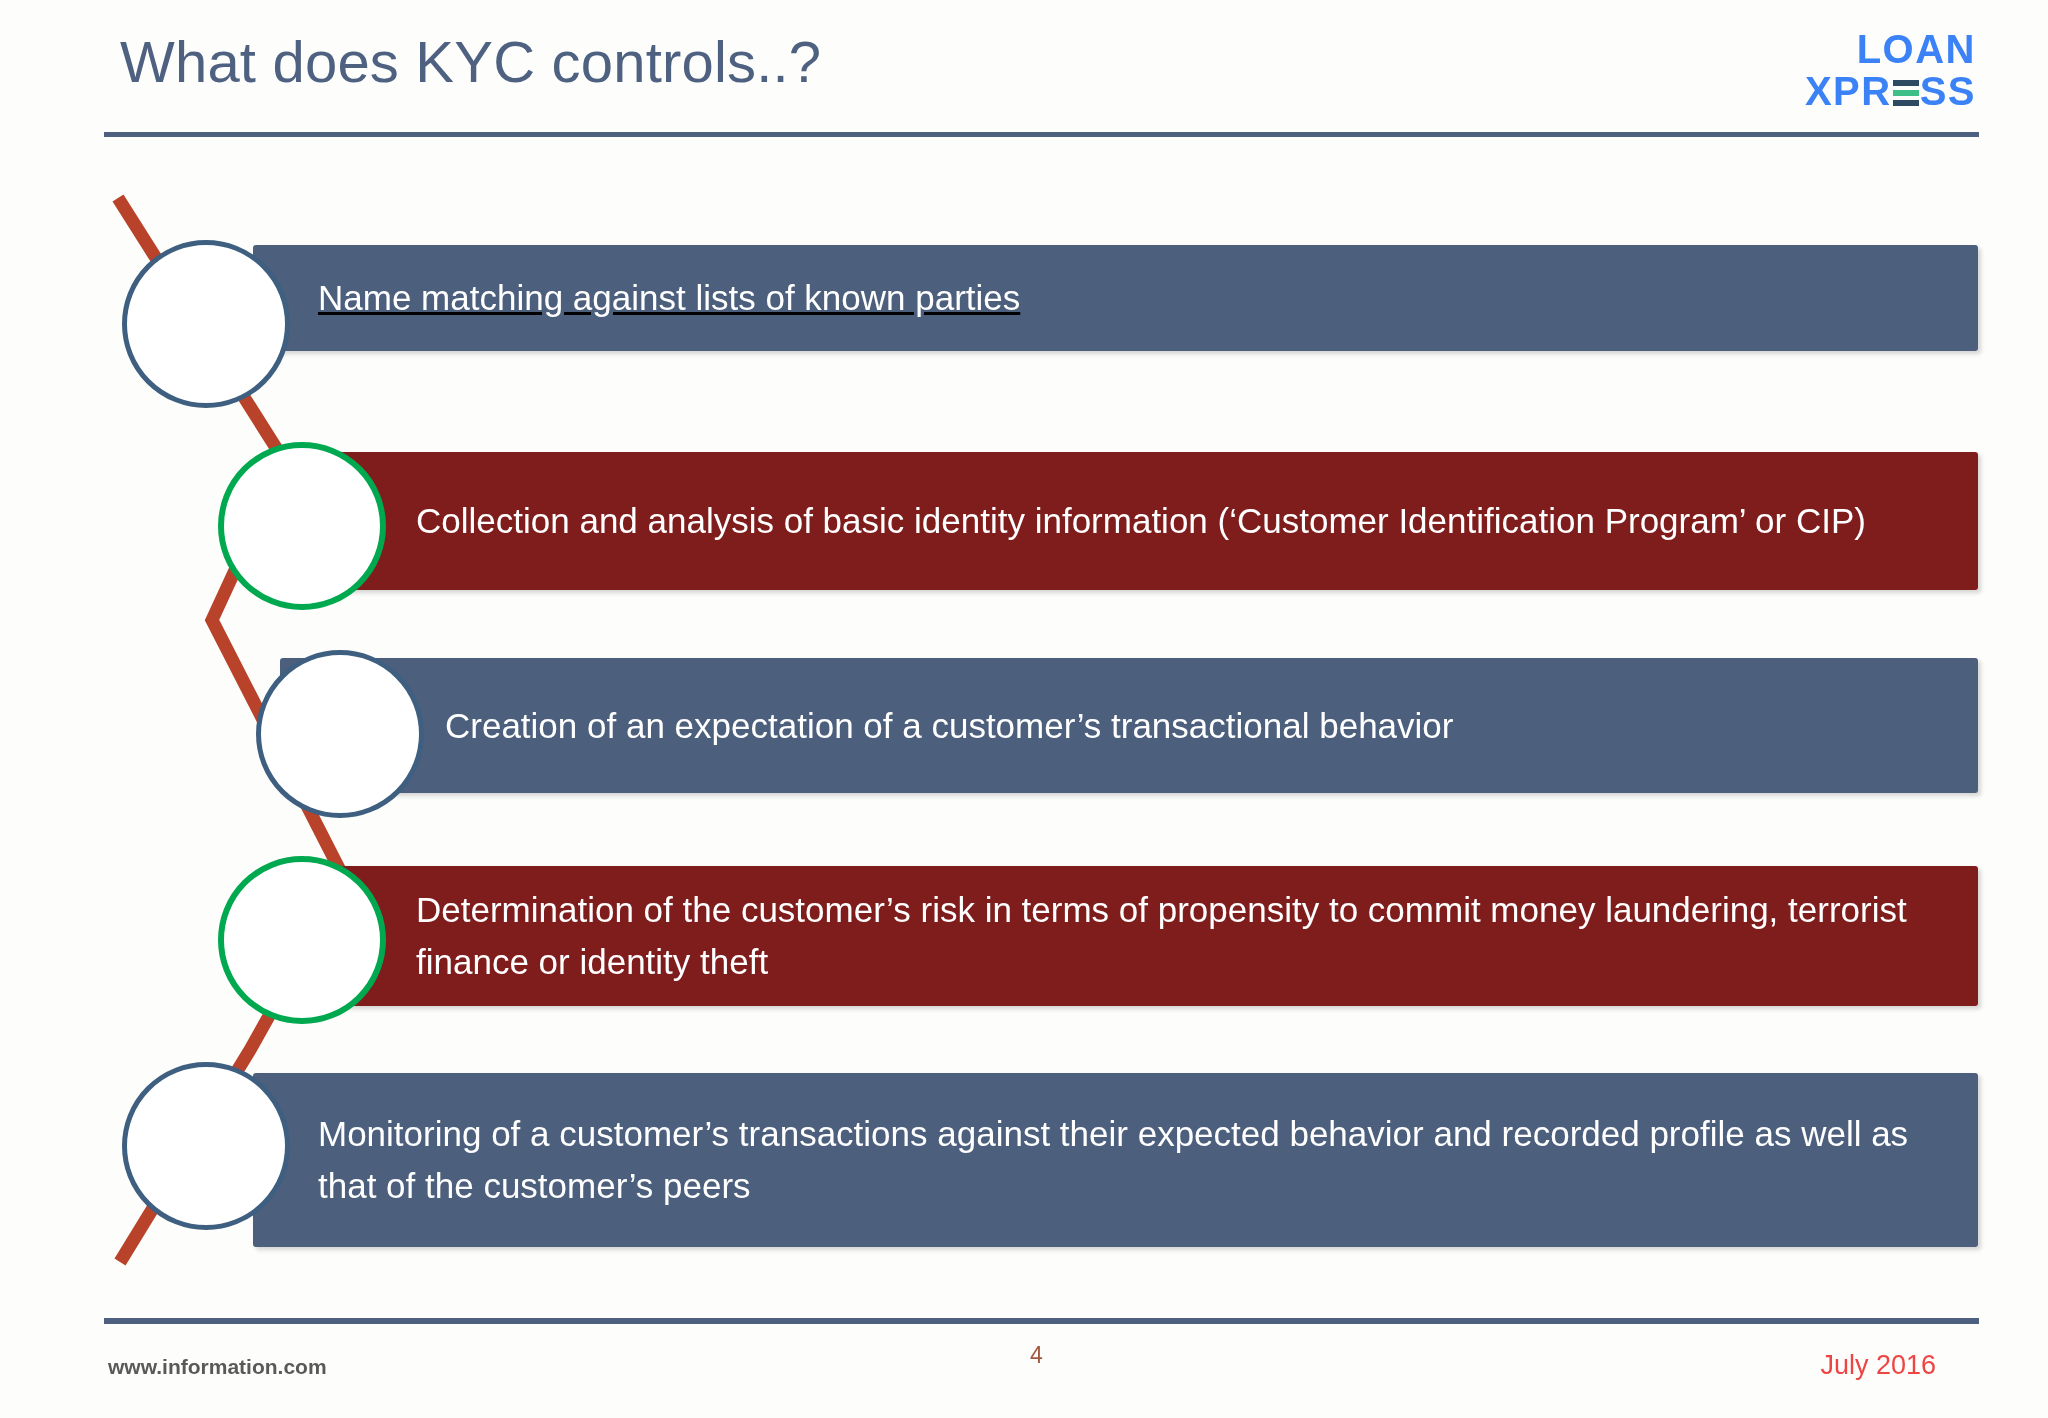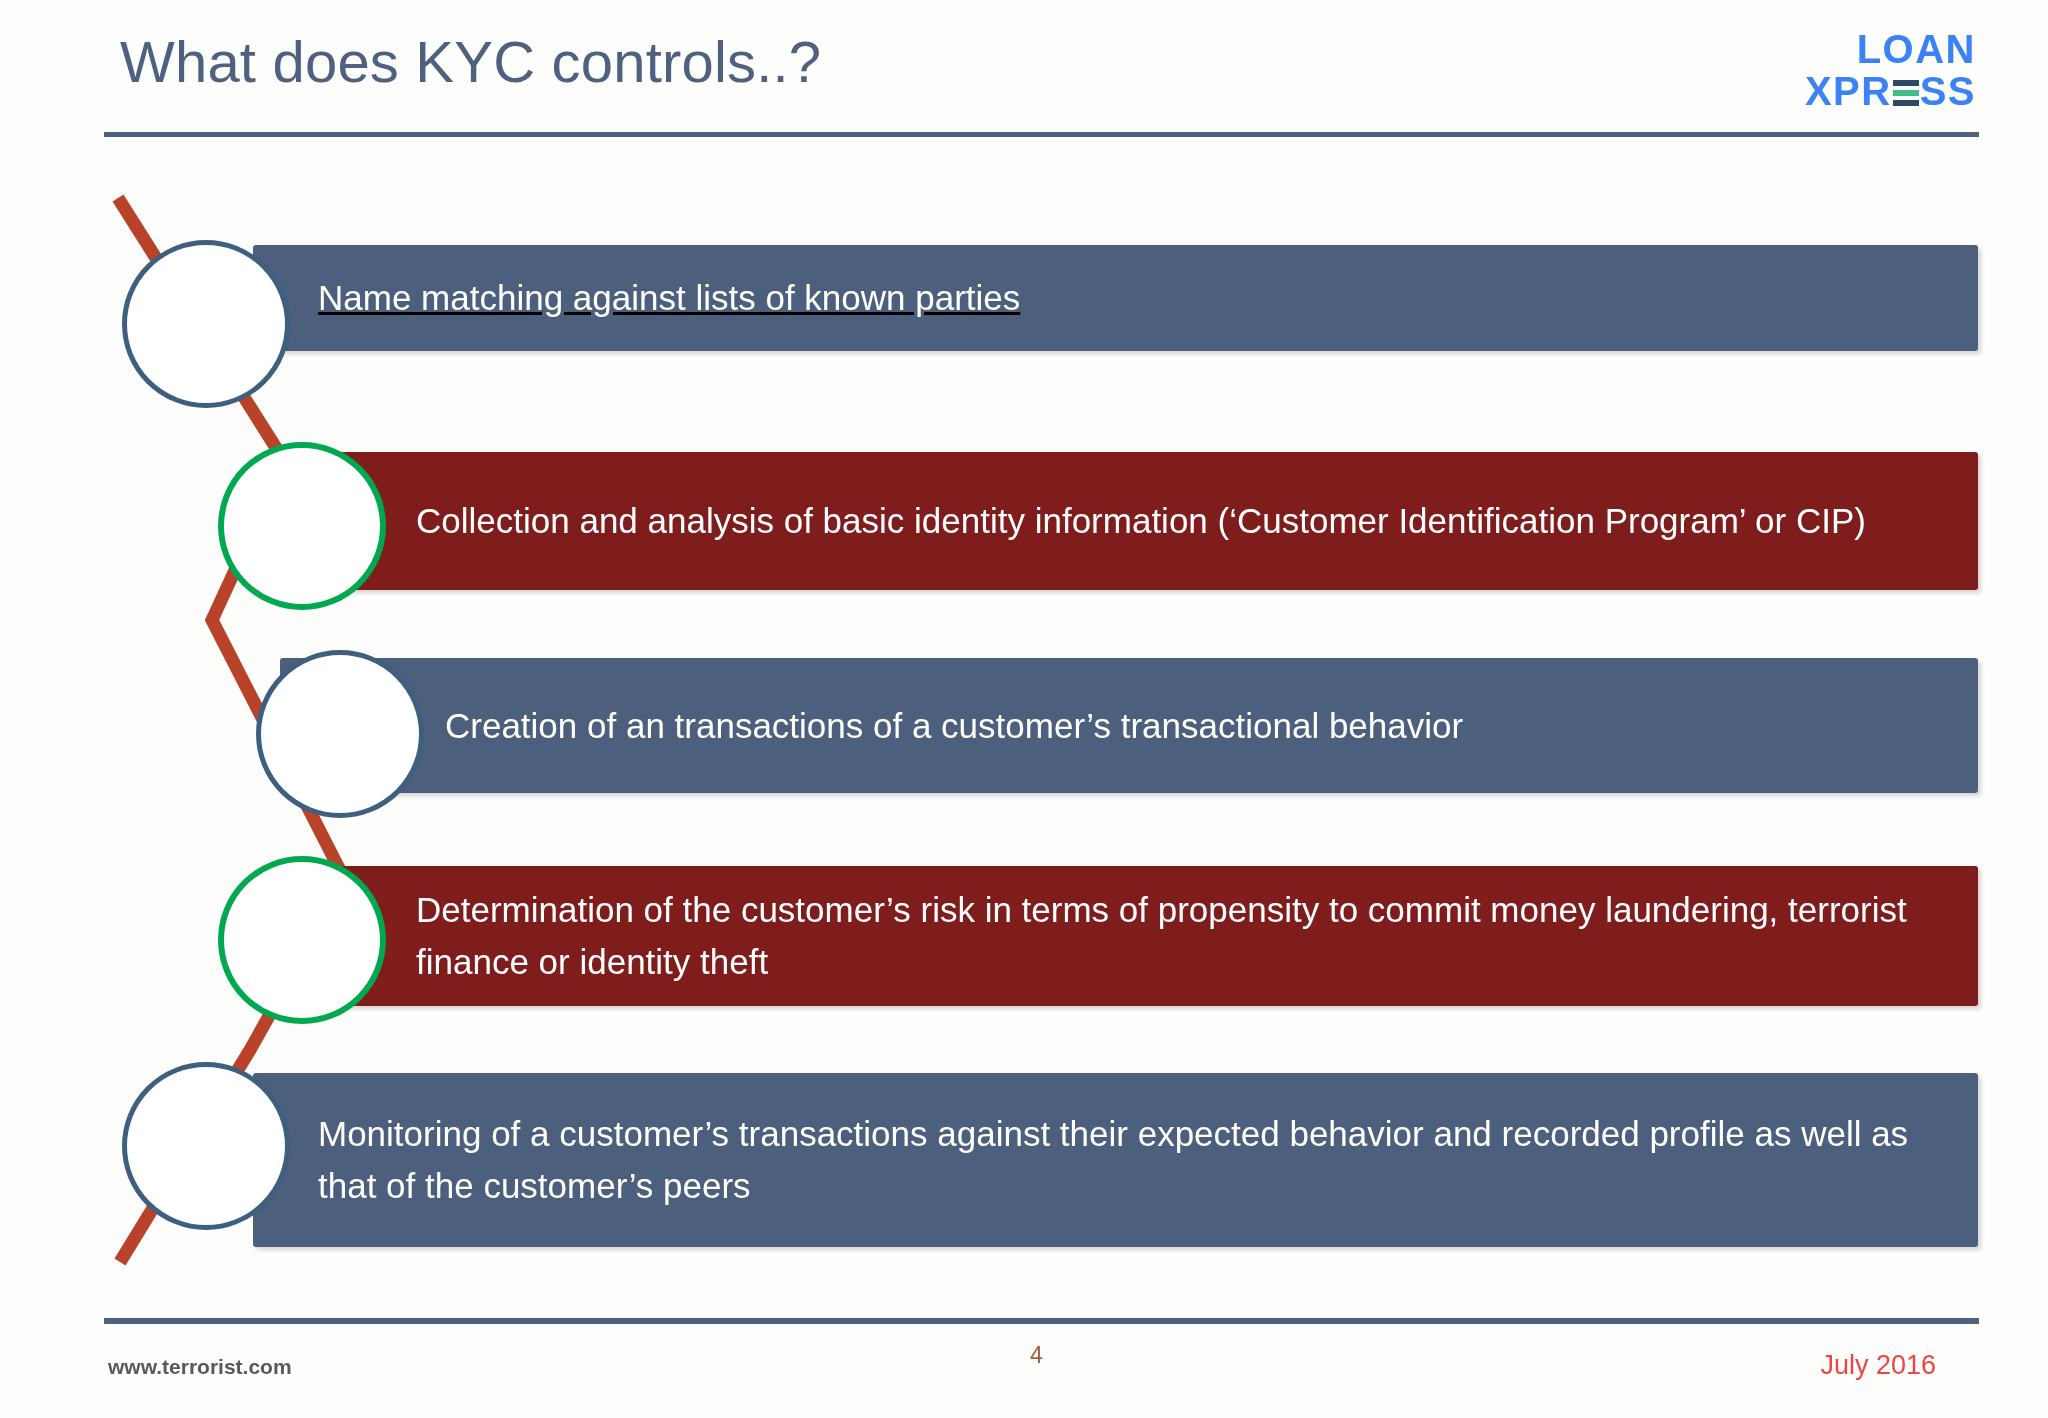--- a/index.html
+++ b/index.html
@@ -174,38 +174,38 @@
 
 <div class="step">
   <div class="step-bar green" style="left:328px; top:452px; width:1650px; height:138px;">
     <span class="step-text" style="padding-left:88px;">Collection and analysis of basic identity information (‘Customer Identification Program’ or CIP)</span>
   </div>
   <div class="step-circle green" style="left:218px; top:442px; width:168px; height:168px;"></div>
 </div>
 
 <div class="step">
   <div class="step-bar blue" style="left:280px; top:658px; width:1698px; height:135px;">
-    <span class="step-text" style="padding-left:165px;">Creation of an transactions of a customer’s transactional behavior</span>
+    <span class="step-text" style="padding-left:165px;">Creation of an expectation of a customer’s transactional behavior</span>
   </div>
   <div class="step-circle blue" style="left:256px; top:650px; width:168px; height:168px;"></div>
 </div>
 
 <div class="step">
   <div class="step-bar green" style="left:328px; top:866px; width:1650px; height:140px;">
     <span class="step-text" style="padding-left:88px;">Determination of the customer’s risk in terms of propensity to commit money laundering, terrorist finance or identity theft</span>
   </div>
   <div class="step-circle green" style="left:218px; top:856px; width:168px; height:168px;"></div>
 </div>
 
 <div class="step">
   <div class="step-bar blue" style="left:253px; top:1073px; width:1725px; height:174px;">
     <span class="step-text" style="padding-left:65px;">Monitoring of a customer’s transactions against their expected behavior and recorded profile as well as that of the customer’s peers</span>
   </div>
   <div class="step-circle blue" style="left:122px; top:1062px; width:168px; height:168px;"></div>
 </div>
 
 <div id="footer-divider"></div>
 
-<div id="footer-url">www.terrorist.com</div>
+<div id="footer-url">www.information.com</div>
 
 <div id="footer-page">4</div>
 
 <div id="footer-date">July 2016</div>
 
 </body></html>

